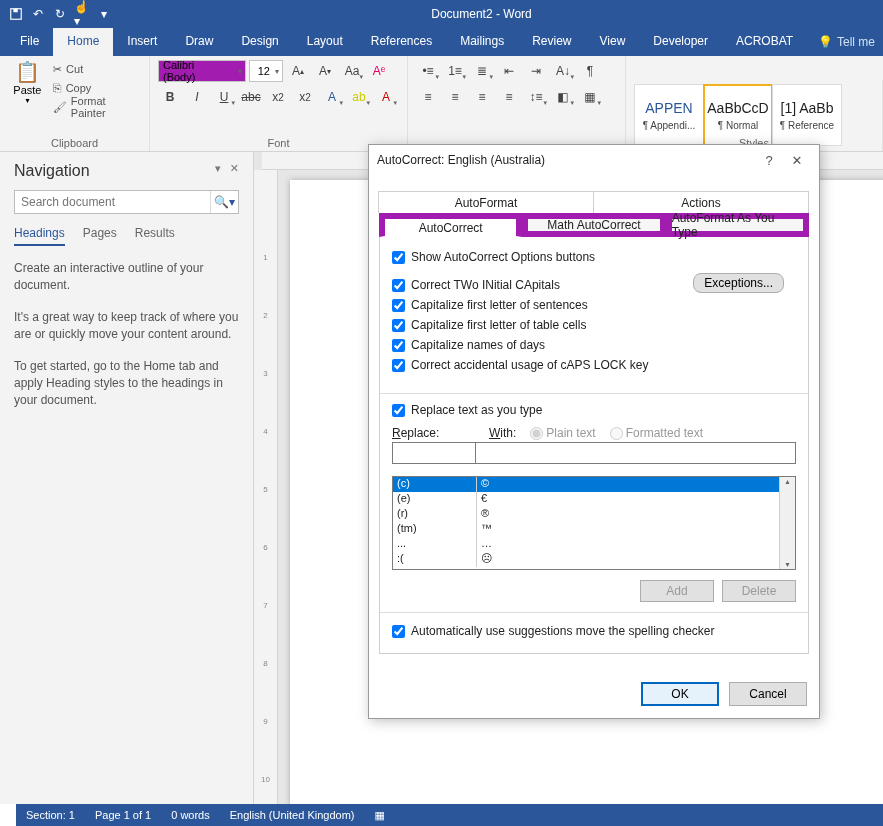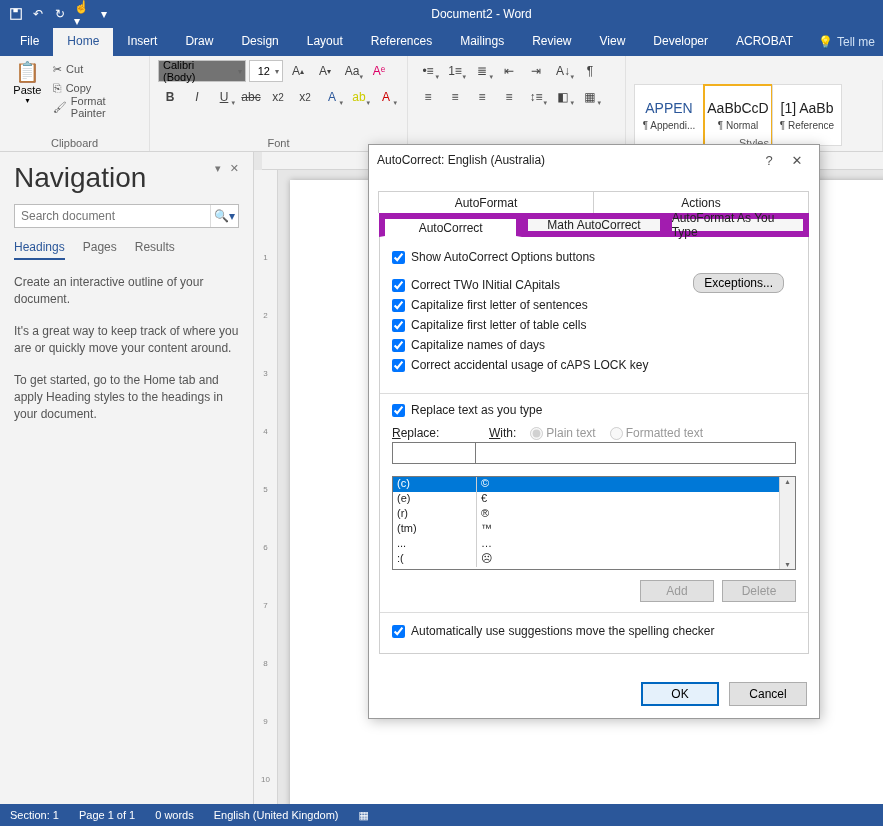--- a/index.html
+++ b/index.html
@@ -19,51 +19,51 @@
 .ribbon-tabs .tellme { margin-left: auto; display:flex; align-items:center; gap:4px; padding-right:8px; color:#cfe0f4;}
 
 
 .ribbon { height: 96px; background: #f3f3f3; border-bottom: 1px solid #d4d4d4; display: flex; font-size: 11px; }
 .group { border-right: 1px solid #e1e1e1; padding: 4px 8px 0 8px; display:flex; flex-direction:column; position:relative; }
 .group .label { text-align:center; color:#666; font-size:11px; position:absolute; bottom:2px; left:0; right:0;}
 .clipboard .paste { display:flex; flex-direction:column; align-items:center; width:40px; }
 .clipboard-row { display:flex; gap:6px; }
 .clipboard .small { color:#555; display:flex; align-items:center; gap:4px; height:18px;}
 .font-row { display:flex; gap:3px; align-items:center; }
-.font-name { border:1px solid #c4c4c4; background:#737373; height:22px; width:88px; padding:0 18px 0 4px; font-size:11px; position:relative; display:flex; align-items:center;}
+.font-name { border:1px solid #c4c4c4; background:#a21caf; height:22px; width:88px; padding:0 18px 0 4px; font-size:11px; position:relative; display:flex; align-items:center;}
 .font-size { border:1px solid #c4c4c4; background:#fff; height:22px; width:34px; padding:0 12px 0 4px; font-size:11px; display:flex; align-items:center;justify-content:flex-end;}
 .drop::after { content:"▾"; position:absolute; right:3px; font-size:8px; color:#666; }
 .icobtn { width:24px; height:22px; display:flex; align-items:center; justify-content:center; color:#444; font-size:12px; position:relative;}
 .icobtn.d::after{content:"▾"; font-size:7px; position:absolute; right:1px; bottom:1px; color:#666;}
 .styles-row { display:flex; }
 .style-box { width:70px; height:62px; border:1px solid #dcdcdc; background:#fff; margin-right:-1px; display:flex; flex-direction:column; align-items:center; justify-content:center; }
 .style-box .preview { font-size:14px; color:#222;}
 .style-box .sname { font-size:10px; color:#444; margin-top:4px; }
 
 
 .workspace { position:absolute; top:152px; bottom:22px; left:0; right:0; display:flex; background:#e6e6e6; }
 .navpane { width:254px; background:#f3f3f3; border-right:1px solid #d4d4d4; padding:10px 14px; font-size:12px; color:#444; }
-.navpane h2 { font-size:28px; font-weight:400; color:#333; margin-bottom:10px; }
+.navpane h2 { font-size:16px; font-weight:400; color:#333; margin-bottom:10px; }
 .navpane .closebtns { float:right; color:#777; font-size:11px; }
 .searchwrap { display:flex; border:1px solid #bcbcbc; background:#fff; height:24px; align-items:center; margin:8px 0 12px 0; }
 .searchwrap input { border:0; outline:0; flex:1; padding:0 6px; font-size:12px; }
 .searchwrap .sico { width:28px; text-align:center; color:#2b579a; border-left:1px solid #dcdcdc; height:100%; display:flex; align-items:center; justify-content:center;}
 .navtabs { display:flex; gap:18px; font-size:12px; margin-bottom:14px; }
 .navtabs .nt { color:#666; cursor:pointer; }
 .navtabs .nt.active { color:#2b579a; border-bottom:2px solid #2b579a; padding-bottom:4px; }
 .navpane p { font-size:12px; color:#555; line-height:1.45; margin-bottom:14px; }
 
 .docarea { flex:1; position:relative; background:#e6e6e6; }
 .ruler-h { position:absolute; top:0; left:8px; right:0; height:18px; background:#f3f3f3; border-bottom:1px solid #d4d4d4; font-size:8px; color:#888;}
 .ruler-v { position:absolute; top:18px; left:0; width:24px; bottom:0; background:#f3f3f3; border-right:1px solid #d4d4d4; }
 .ruler-v .tick { font-size:8px; color:#888; text-align:center; height:58px; display:flex; align-items:center; justify-content:center; }
 .page { position:absolute; top:28px; left:36px; width:812px; height:760px; background:#fff; box-shadow:0 0 6px rgba(0,0,0,0.25); }
 
 
-.status { position:absolute; bottom:0; left:0; right:0; height:22px; background:#2b579a; color:#fff; font-size:11px; display:flex; align-items:center; gap:20px; padding:0 10px; }
+.status { position:absolute; bottom:0; left:16px; right:0; height:22px; background:#2b579a; color:#fff; font-size:11px; display:flex; align-items:center; gap:20px; padding:0 10px; }
 
 
 .dialog { position:absolute; left:368px; top:144px; width:452px; background:#fff; border:1px solid #9a9a9a; box-shadow:2px 2px 12px rgba(0,0,0,.25); font-size:12px; color:#222; }
 .dlg-title { height:30px; display:flex; align-items:center; padding:0 8px; }
 .dlg-title .t { flex:1; }
 .dlg-title .dico { width:28px; text-align:center; font-size:13px; color:#555; }
 .tabset2 { display:flex; height:22px; border-top:1px solid #e1e1e1; }
 .tabset2 .t2 { flex:1; text-align:center; border:1px solid #cfcfcf; border-bottom:0; margin:-1px 0 0 -1px; display:flex; align-items:center; justify-content:center; background:#fff; }
 .tabset1 { display:flex; height:24px; }
 .tabset1 .t1 { flex:1; border:6px solid #a21caf; display:flex; align-items:center; justify-content:center; background:#fff; cursor:pointer;}

